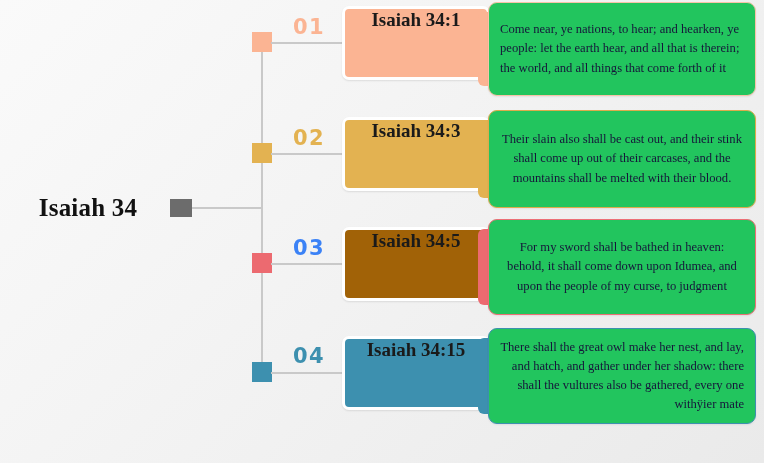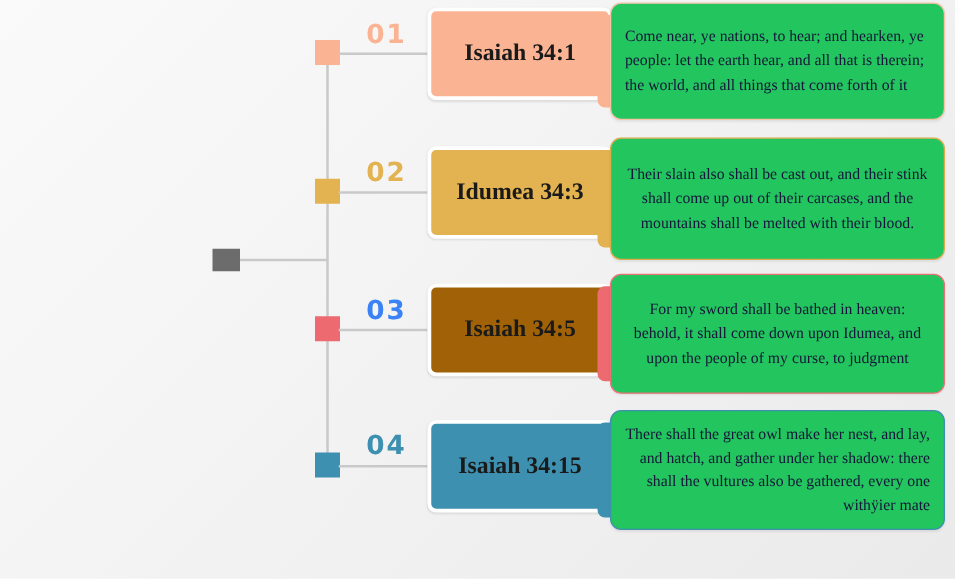--- a/index.html
+++ b/index.html
@@ -71,21 +71,21 @@
   }
 
   
   .verse-box {
     position:absolute;
     left:342px;
     width:148px;
     border-radius:7px;
     border:3px solid #ffffff;
     display:flex;
-    align-items:center;
+    align-items:flex-start;
     justify-content:center;
     font-size:19px;
     font-weight:bold;
     color:#1a1a1a;
     box-shadow:0 1px 2px rgba(0,0,0,.10);
   }
 
   
   .text-tab {
     position:absolute;
@@ -119,20 +119,21 @@
     font-size:26px;
     font-weight:bold;
     color:#0d0d2b;
   }
 </style>
 </head>
 <body>
 
 <div id="canvas">
 
+  <div class="root-label">Isaiah 34</div>
   <div class="root-node" style="background: rgb(108, 108, 108);"></div>
   <div class="root-stem"></div>
   <div class="spine"></div>
 
   <div id="branches">
       <div class="branch">
         <div class="node-sq" style="top: 32px; background: rgb(251, 180, 147);"></div>
         <div class="node-arm" style="top: 42px; width: 71px; background: rgb(201, 201, 201);"></div>
         <div class="step-num" style="left: 293px; top: 15px; color: rgb(251, 180, 147);">01</div>
         <div class="verse-box" style="top: 6px; height: 74px; background: rgb(251, 180, 147);">
@@ -141,21 +142,21 @@
         <div class="text-tab" style="top: 12px; height: 74px; background: rgb(251, 180, 147);"></div>
         <div class="text-card" style="top: 2px; min-height: 94px; border-color: rgb(248, 195, 168);">
           <span style="text-align: left;">Come near, ye nations, to hear; and hearken, ye people: let the earth hear, and all that is therein; the world, and all things that come forth of it</span>
         </div>
       </div>
       <div class="branch">
         <div class="node-sq" style="top: 143px; background: rgb(227, 178, 81);"></div>
         <div class="node-arm" style="top: 153px; width: 71px; background: rgb(201, 201, 201);"></div>
         <div class="step-num" style="left: 293px; top: 126px; color: rgb(227, 178, 81);">02</div>
         <div class="verse-box" style="top: 117px; height: 74px; background: rgb(227, 178, 81);">
-          <span>Idumea 34:3</span>
+          <span>Isaiah 34:3</span>
         </div>
         <div class="text-tab" style="top: 120px; height: 78px; background: rgb(227, 178, 81);"></div>
         <div class="text-card" style="top: 110px; min-height: 98px; border-color: rgb(221, 171, 76);">
           <span style="text-align: center;">Their slain also shall be cast out, and their stink shall come up out of their carcases, and the mountains shall be melted with their blood.</span>
         </div>
       </div>
       <div class="branch">
         <div class="node-sq" style="top: 253px; background: rgb(236, 106, 112);"></div>
         <div class="node-arm" style="top: 263px; width: 71px; background: rgb(201, 201, 201);"></div>
         <div class="step-num" style="left: 293px; top: 236px; color: #3b82f6;">03</div>

